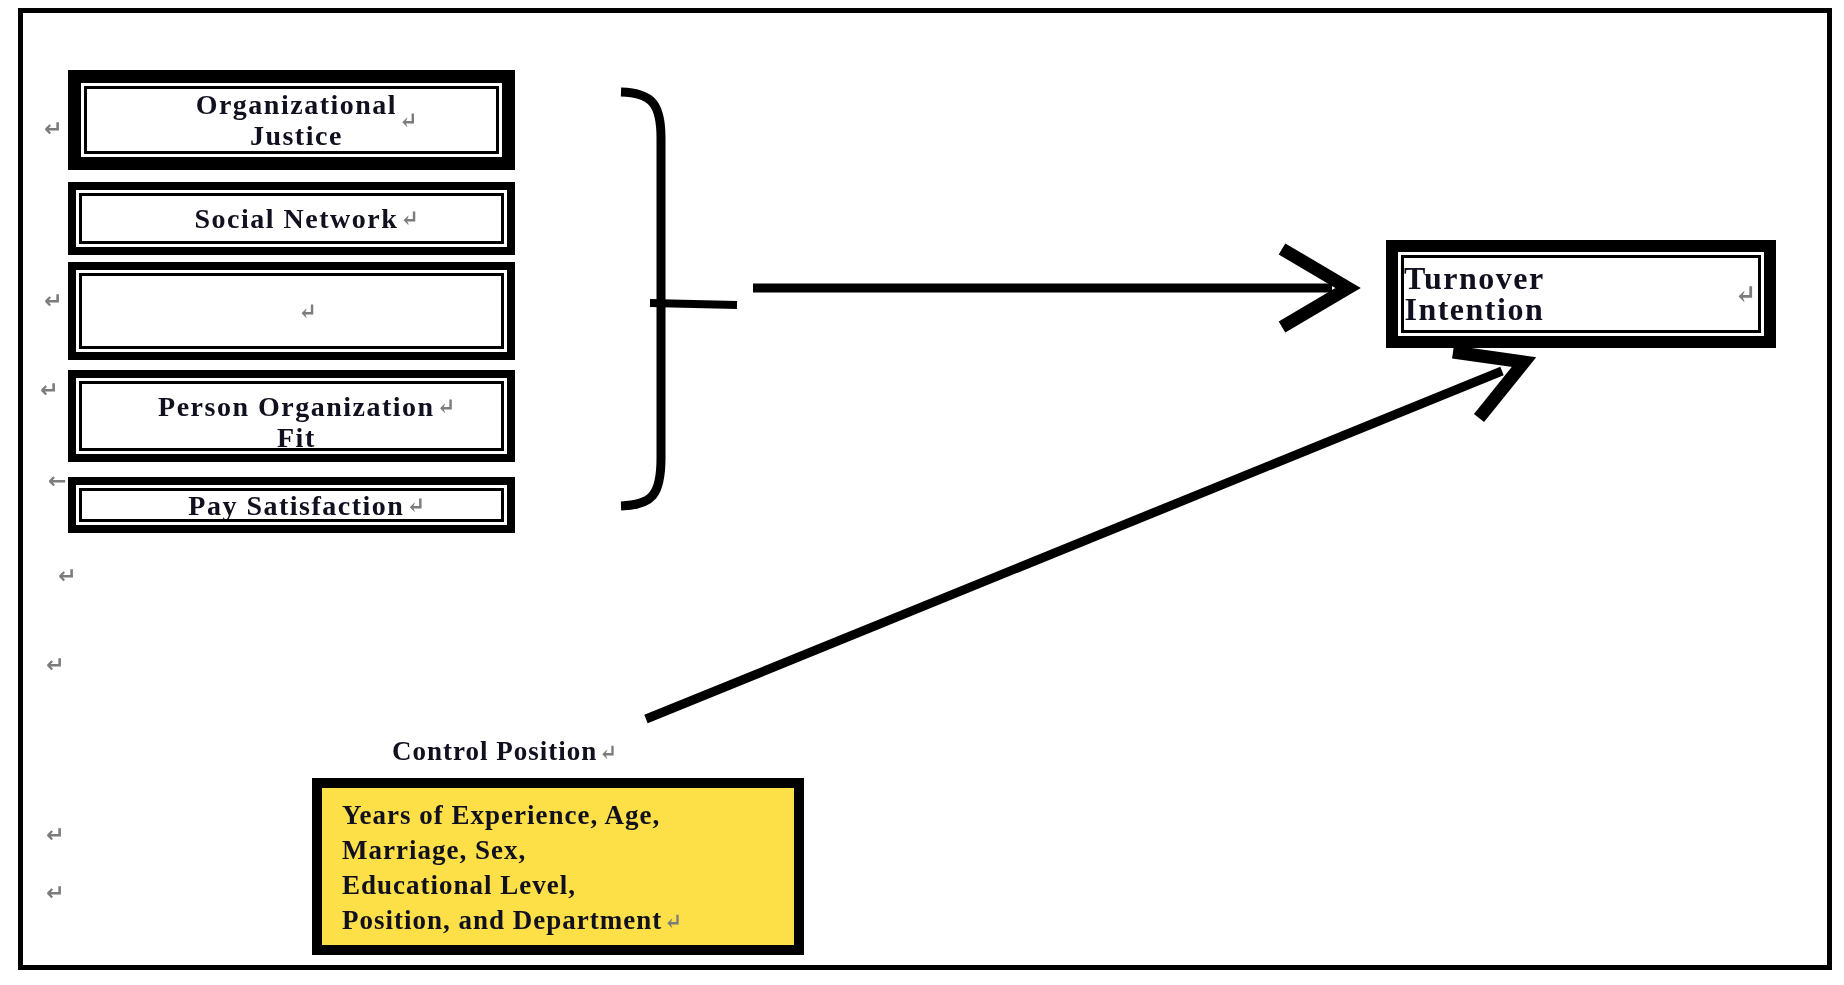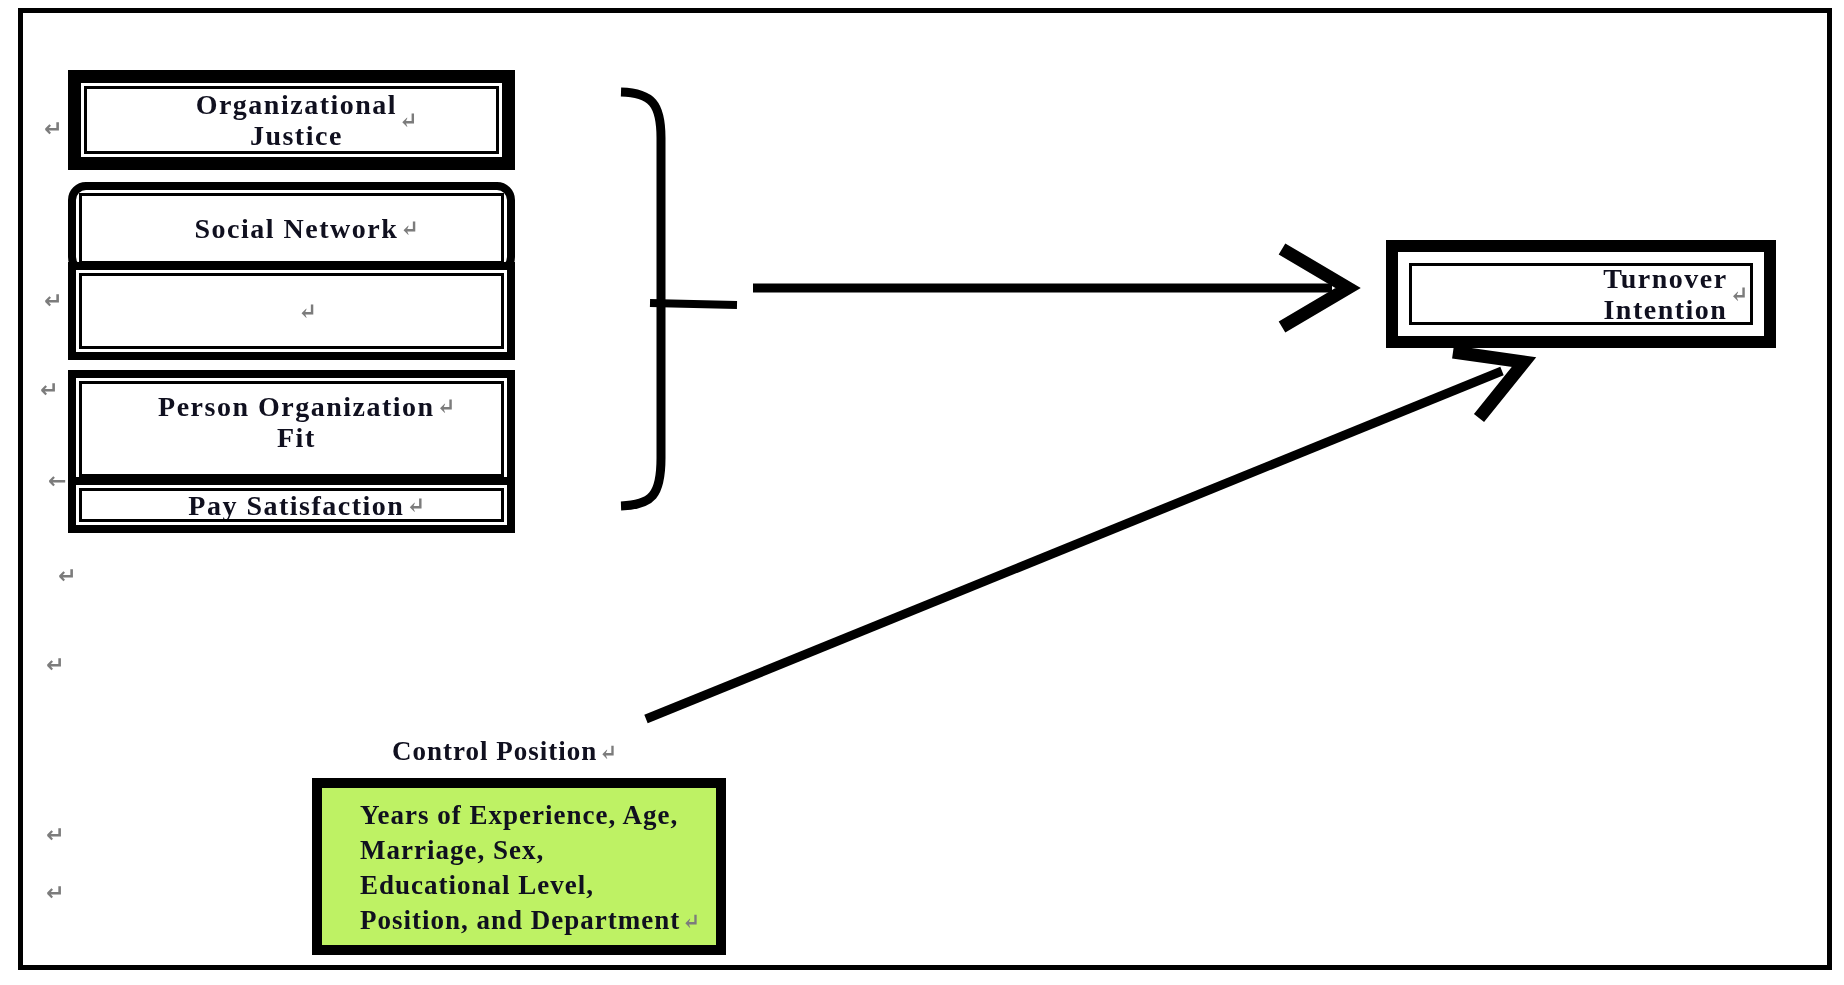--- a/index.html
+++ b/index.html
@@ -31,56 +31,56 @@
     font-size:28px;line-height:31px;letter-spacing:1.5px;white-space:pre-line;
     overflow:hidden;box-sizing:border-box;padding-left:32px;
   }
   .thick{border-width:13px;}
   .clip .inner{align-items:flex-start;padding-top:7px;}
   .depbox{
     position:absolute;left:1386px;top:240px;width:390px;height:108px;background:#fff;
     border:12px solid #000;box-sizing:border-box;display:flex;
   }
   .depbox .inner{
-    flex:1;margin:11px;border:3px solid #000;display:flex;align-items:center;justify-content:flex-end;
-    text-align:center;font-size:28px;line-height:31px;letter-spacing:1.5px;white-space:pre-line;
+    flex:1;margin:3px;border:3px solid #000;display:flex;align-items:center;justify-content:space-between;
+    text-align:center;font-size:32px;line-height:31px;letter-spacing:1.5px;white-space:pre-line;
   }
   .ctrlbox{
-    position:absolute;left:312px;top:778px;width:414px;height:177px;background:#bef264;
+    position:absolute;left:312px;top:778px;width:492px;height:177px;background:#fde047;
     border:10px solid #000;box-sizing:border-box;
     font-size:27px;line-height:35px;letter-spacing:1px;white-space:pre-line;
-    padding:10px 10px 0 38px;
+    padding:10px 10px 0 20px;
   }
   svg.overlay{position:absolute;left:0;top:0;pointer-events:none;}
 </style>
 </head>
 <body>
 
 <div id="stage">
 
   <div class="frame"></div>
 
 
 
   <div class="heading" style="left:392px;top:736px;"><span>Control Position</span><span class="pmark inline-pmark">↵</span></div>
 
   <div class="dbox thick" style="top:70px;height:100px;">
     <div class="inner"><span>Organizational 
 Justice</span><span class="pmark inline-pmark">↵</span></div>
   </div>
 
-  <div class="dbox" style="top:182px;height:93px;border-radius:18px;">
+  <div class="dbox" style="top:182px;height:73px;">
     <div class="inner"><span>Social Network</span><span class="pmark inline-pmark">↵</span></div>
   </div>
 
   <div class="dbox" style="top:262px;height:98px;">
     <div class="inner"><span class="pmark inline-pmark">↵</span></div>
   </div>
 
-  <div class="dbox clip" style="top:370px;height:118px;">
+  <div class="dbox clip" style="top:370px;height:92px;">
     <div class="inner"><span>Person Organization 
 Fit</span><span class="pmark inline-pmark">↵</span></div>
   </div>
 
   <div class="dbox" style="top:477px;height:56px;">
     <div class="inner"><span>Pay Satisfaction</span><span class="pmark inline-pmark">↵</span></div>
   </div>
 
   <div class="depbox">
     <div class="inner"><span>Turnover 

